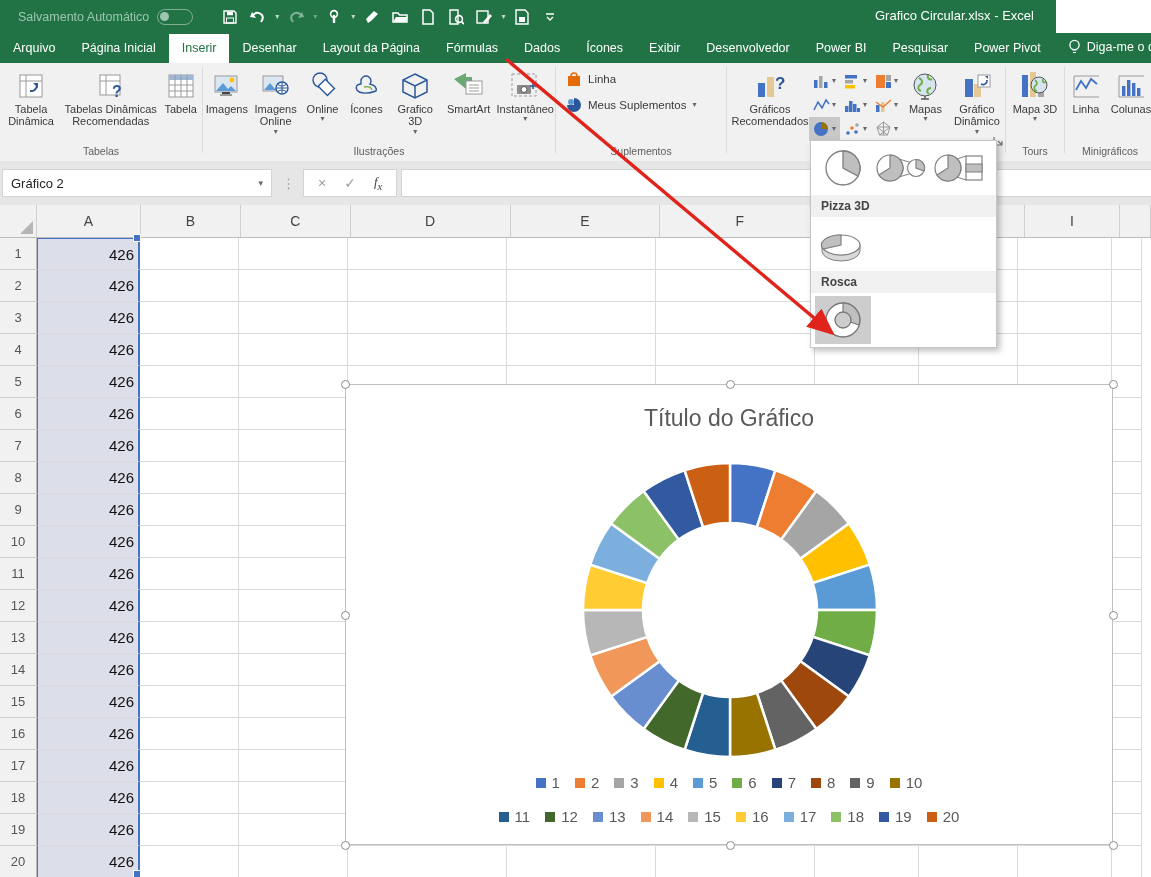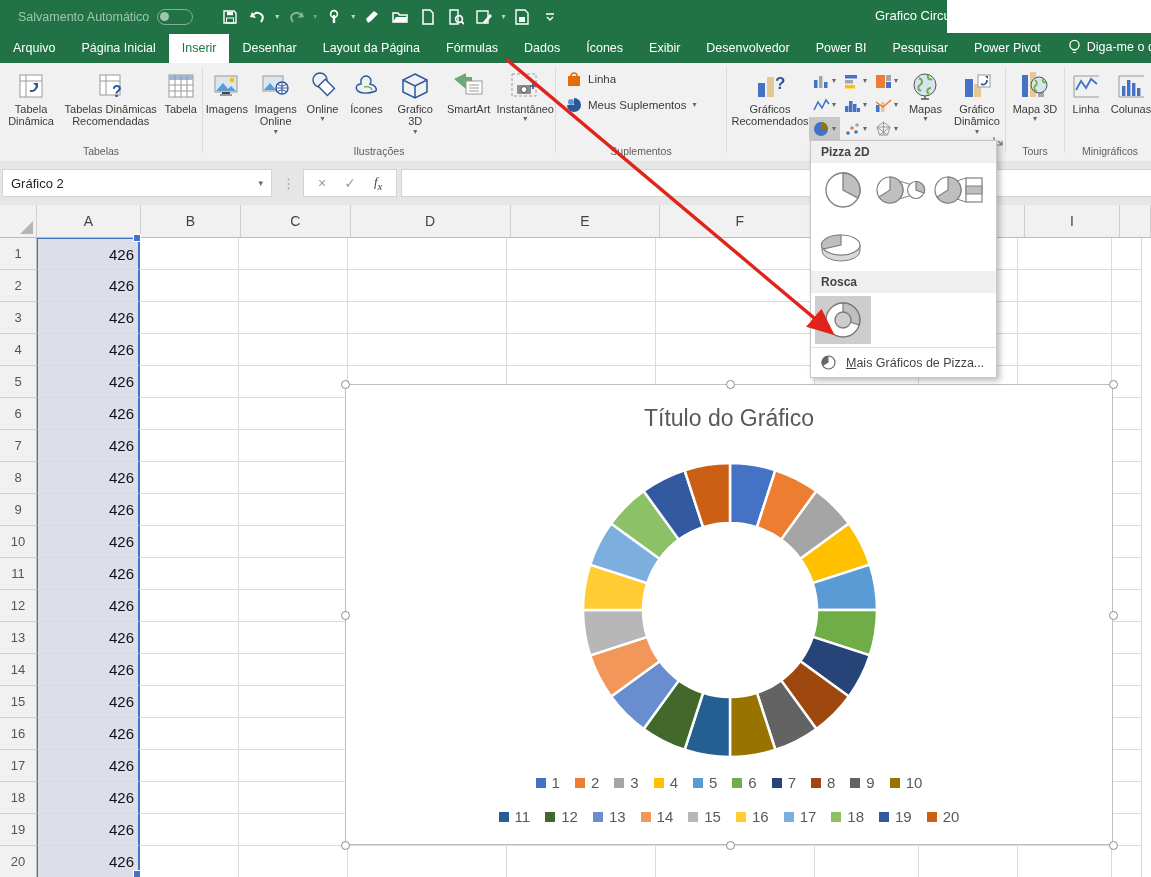--- a/index.html
+++ b/index.html
@@ -1,20 +1,20 @@
 <!DOCTYPE html>
 <html><head>
 <meta charset="utf-8">
 <style>
   html,body{margin:0;padding:0;}
   body{width:1151px;height:877px;position:relative;overflow:hidden;
        font-family:"Liberation Sans",sans-serif;background:#fff;
        -webkit-font-smoothing:antialiased;}
   
-  .titlebar{position:absolute;left:0;top:0;width:947px;height:33px;background:#217346;
+  .titlebar{position:absolute;left:0;top:0;width:1056px;height:33px;background:#217346;
             display:flex;align-items:center;color:#fff;}
   .autosave{display:flex;align-items:center;gap:8px;margin-left:18px;color:#9cc6b0;font-size:12.5px;}
   .toggle{width:34px;height:14px;border:1px solid #7fae94;border-radius:8px;position:relative;}
   .toggle .knob{position:absolute;left:2px;top:2px;width:9px;height:9px;border-radius:50%;background:#9cc6b0;}
   .qat{display:flex;align-items:center;gap:6px;margin-left:26px;}
   .qat .qi{width:22px;height:22px;display:flex;align-items:center;justify-content:center;}
   .qat svg{display:block;}
   .doc-title{position:absolute;left:875px;top:8px;font-size:13px;color:#fff;white-space:nowrap;}
   
   .tabrow{position:absolute;left:0;top:33px;width:1151px;height:30px;background:#217346;
@@ -915,21 +915,20 @@
     <div class="handle" style="left: 725.5px; top: 379.5px;"></div>
     <div class="handle" style="left: 1108.5px; top: 379.5px;"></div>
     <div class="handle" style="left: 340.5px; top: 610.5px;"></div>
     <div class="handle" style="left: 1108.5px; top: 610.5px;"></div>
     <div class="handle" style="left: 340.5px; top: 840.5px;"></div>
     <div class="handle" style="left: 725.5px; top: 840.5px;"></div>
     <div class="handle" style="left: 1108.5px; top: 840.5px;"></div>
   </div>
 
 <div class="dd">
-  <div class="dd-h">Pizza 2D</div>
   <div class="dd-row">
     <div class="dd-ic">
       <svg width="44" height="44">
           <circle cx="22" cy="22" r="17" fill="#fff" stroke="#808080" stroke-width="1.3"></circle>
           <path d="M22 22 L22 5 A17 17 0 0 1 37 30 Z" fill="#bfbfbf" stroke="#808080" stroke-width="1.3"></path>
         </svg>
     </div>
     <div class="dd-ic">
       <svg width="52" height="40">
           <circle cx="15" cy="20" r="13" fill="#fff" stroke="#808080" stroke-width="1.2"></circle>
@@ -942,45 +941,39 @@
     <div class="dd-ic">
       <svg width="52" height="40">
           <circle cx="15" cy="20" r="13" fill="#fff" stroke="#808080" stroke-width="1.2"></circle>
           <path d="M15 20 L15 7 A13 13 0 1 1 4 27 Z" fill="#bfbfbf" stroke="#808080" stroke-width="1.2"></path>
           <rect x="33" y="8" width="16" height="24" fill="#fff" stroke="#808080" stroke-width="1.2"></rect>
           <rect x="33" y="16" width="16" height="8" fill="#bfbfbf" stroke="#808080"></rect>
           <path d="M24 11 L33 8 M24 29 L33 32" stroke="#808080"></path>
         </svg>
     </div>
   </div>
+  <div class="dd-h">Pizza 3D</div>
   <div class="dd-row">
     <div class="dd-ic">
       <svg width="50" height="42">
           <path d="M4 22 a19 10 0 0 0 38 0 v6 a19 10 0 0 1-38 0z" fill="#d9d9d9" stroke="#808080"></path>
           <ellipse cx="23" cy="22" rx="19" ry="10" fill="#fff" stroke="#808080" stroke-width="1.2"></ellipse>
           <path d="M23 22 L23 12 A19 10 0 0 0 5 26 Z" fill="#bfbfbf" stroke="#808080" stroke-width="1.2"></path>
         </svg>
     </div>
   </div>
   <div class="dd-h">Rosca</div>
   <div class="dd-row">
     <div class="dd-ic hl">
       <svg width="44" height="44">
           <circle cx="22" cy="22" r="17" fill="#fff" stroke="#777" stroke-width="1.3"></circle>
           <path d="M22 5 A17 17 0 0 1 38 27 L29 24 A8 8 0 0 0 22 14 Z" fill="#bfbfbf" stroke="#777" stroke-width="1.1"></path>
           <circle cx="22" cy="22" r="8" fill="#cdcdcd" stroke="#777" stroke-width="1.3"></circle>
         </svg>
     </div>
-  </div>
-  <div class="dd-foot">
-    <svg width="15" height="15">
-        <circle cx="7.5" cy="7.5" r="6.5" fill="#fff" stroke="#666" stroke-width="1.2"></circle>
-        <path d="M7.5 7.5 L7.5 1 A6.5 6.5 0 0 0 1.8 11 Z" fill="#666"></path>
-      </svg>
-    <span id="ddfoot"><u>M</u>ais Gráficos de Pizza...</span>
   </div>
 </div>
 
 <svg class="arrowsvg" width="1151" height="877">
   <defs>
     <marker id="ah" markerWidth="9" markerHeight="8" refX="7" refY="3.5" orient="auto" markerUnits="strokeWidth">
       <path d="M0,0 L8,3.5 L0,7 Z" fill="#E0241B"></path>
     </marker>
   </defs>
   <line x1="506" y1="59" x2="832" y2="333" stroke="#E0241B" stroke-width="3.4" marker-end="url(#ah)"></line>

